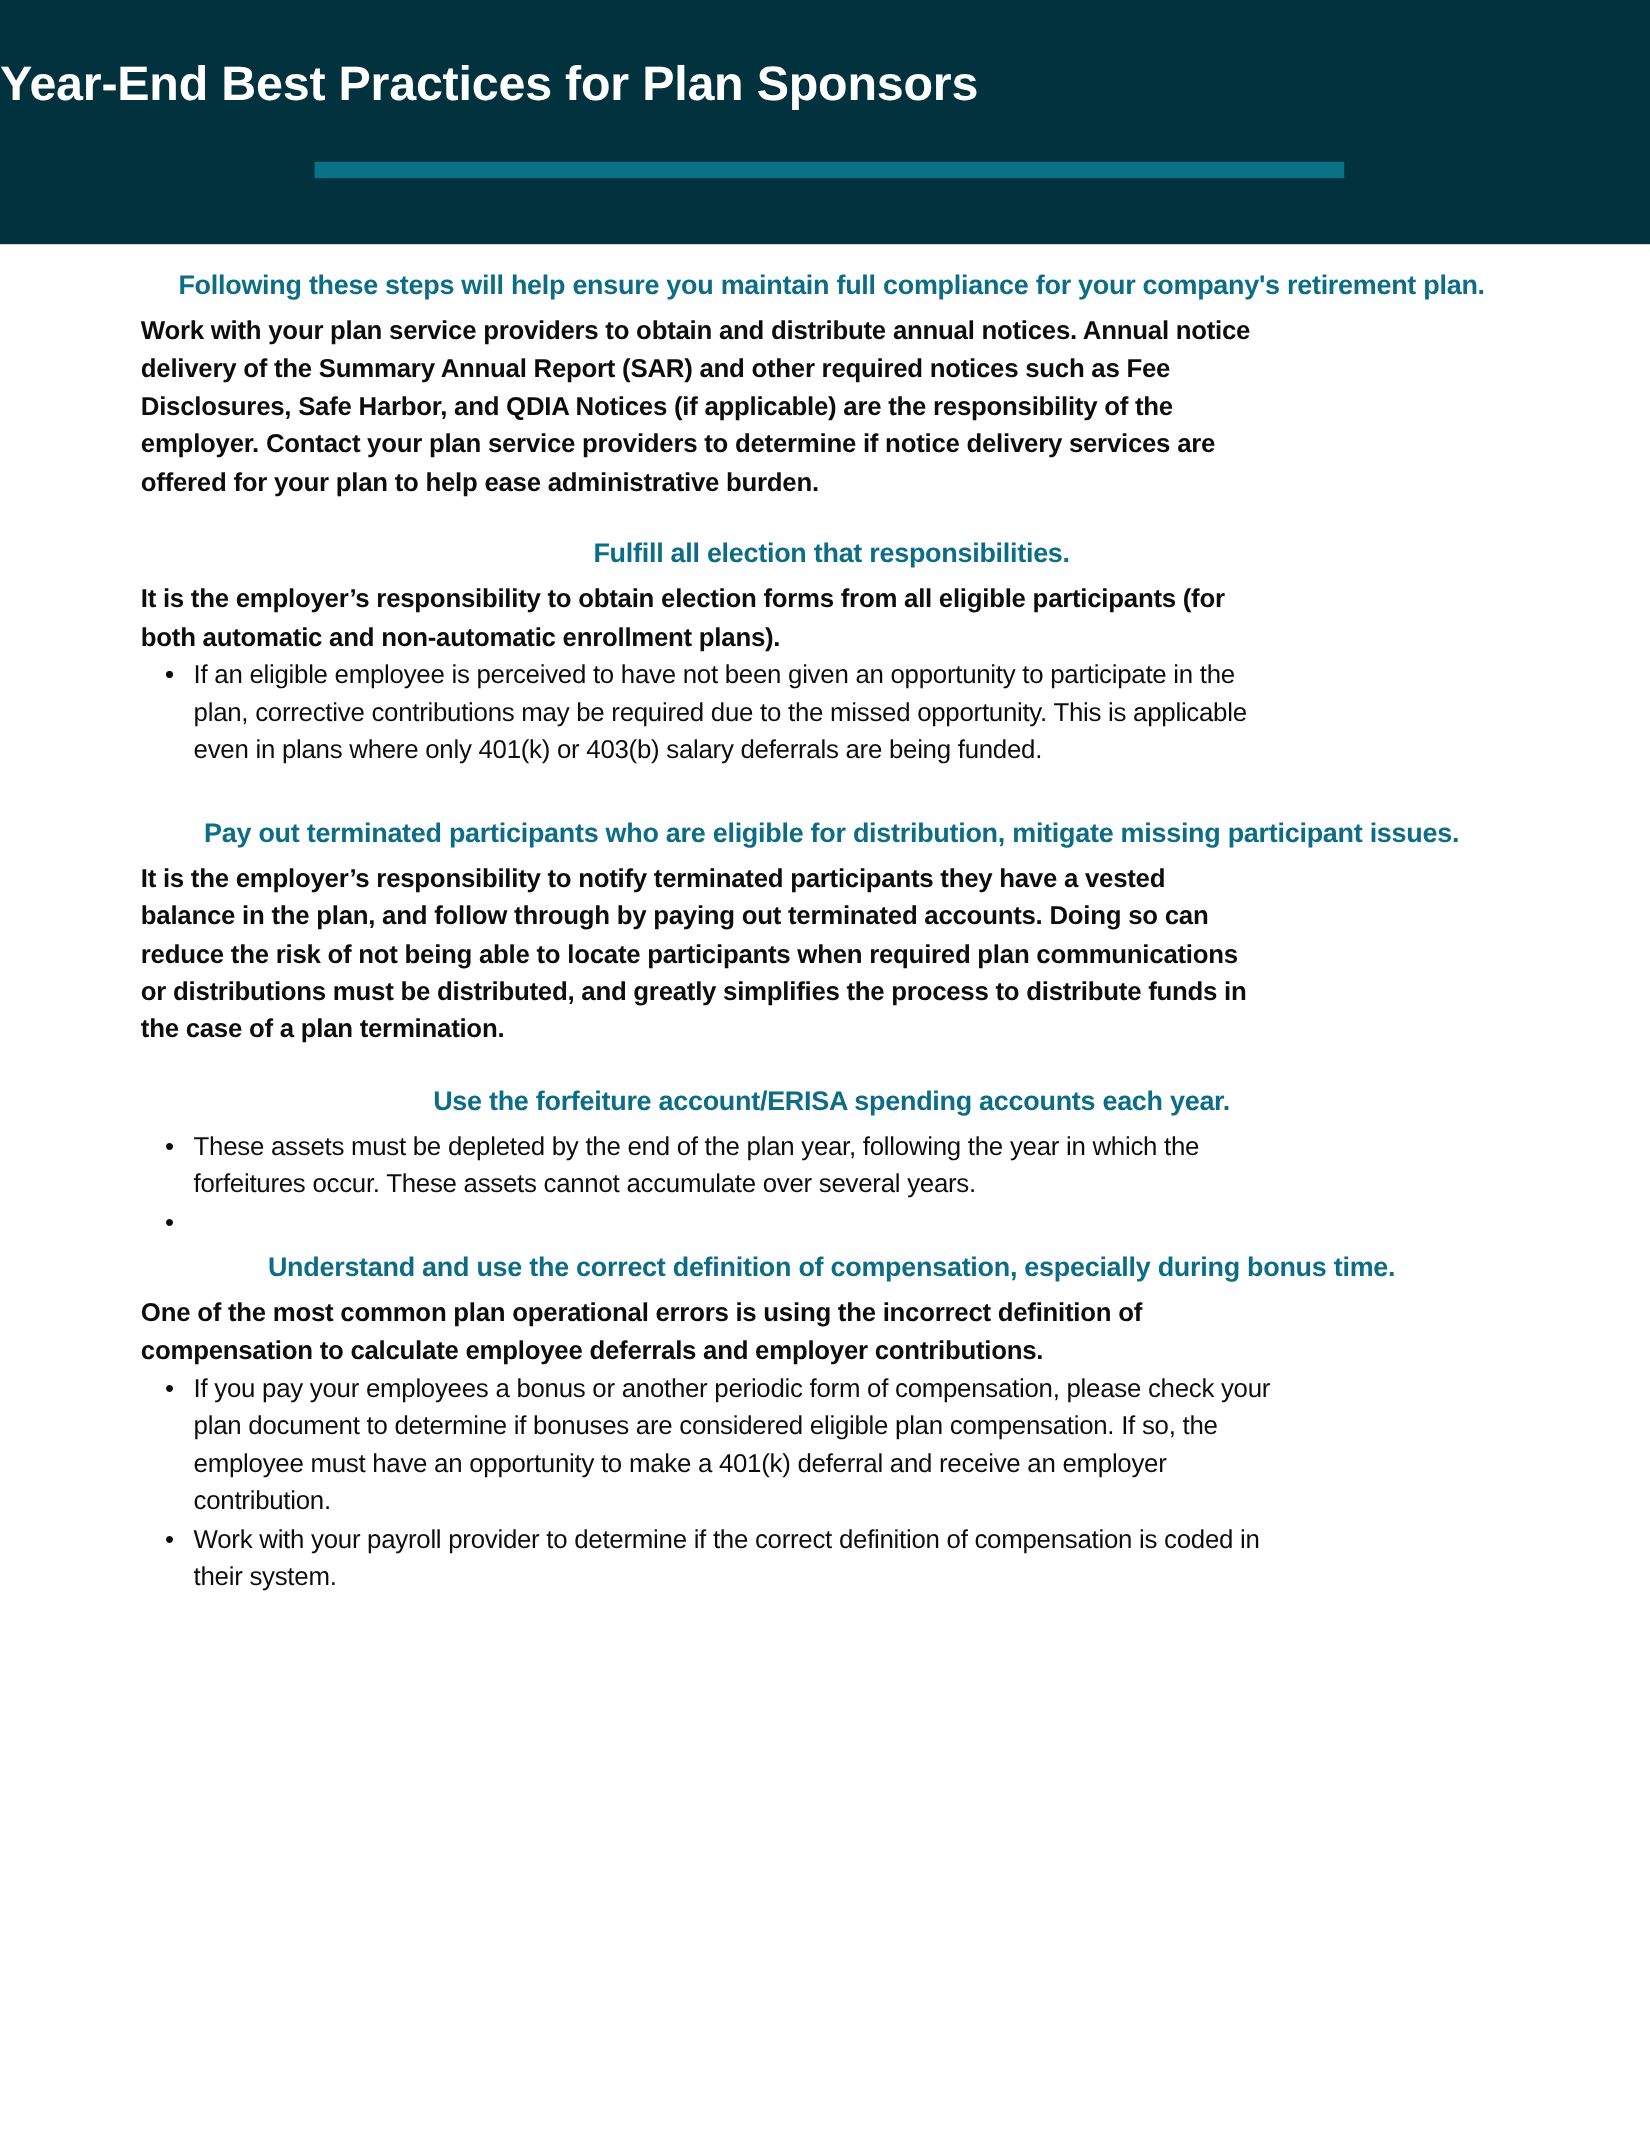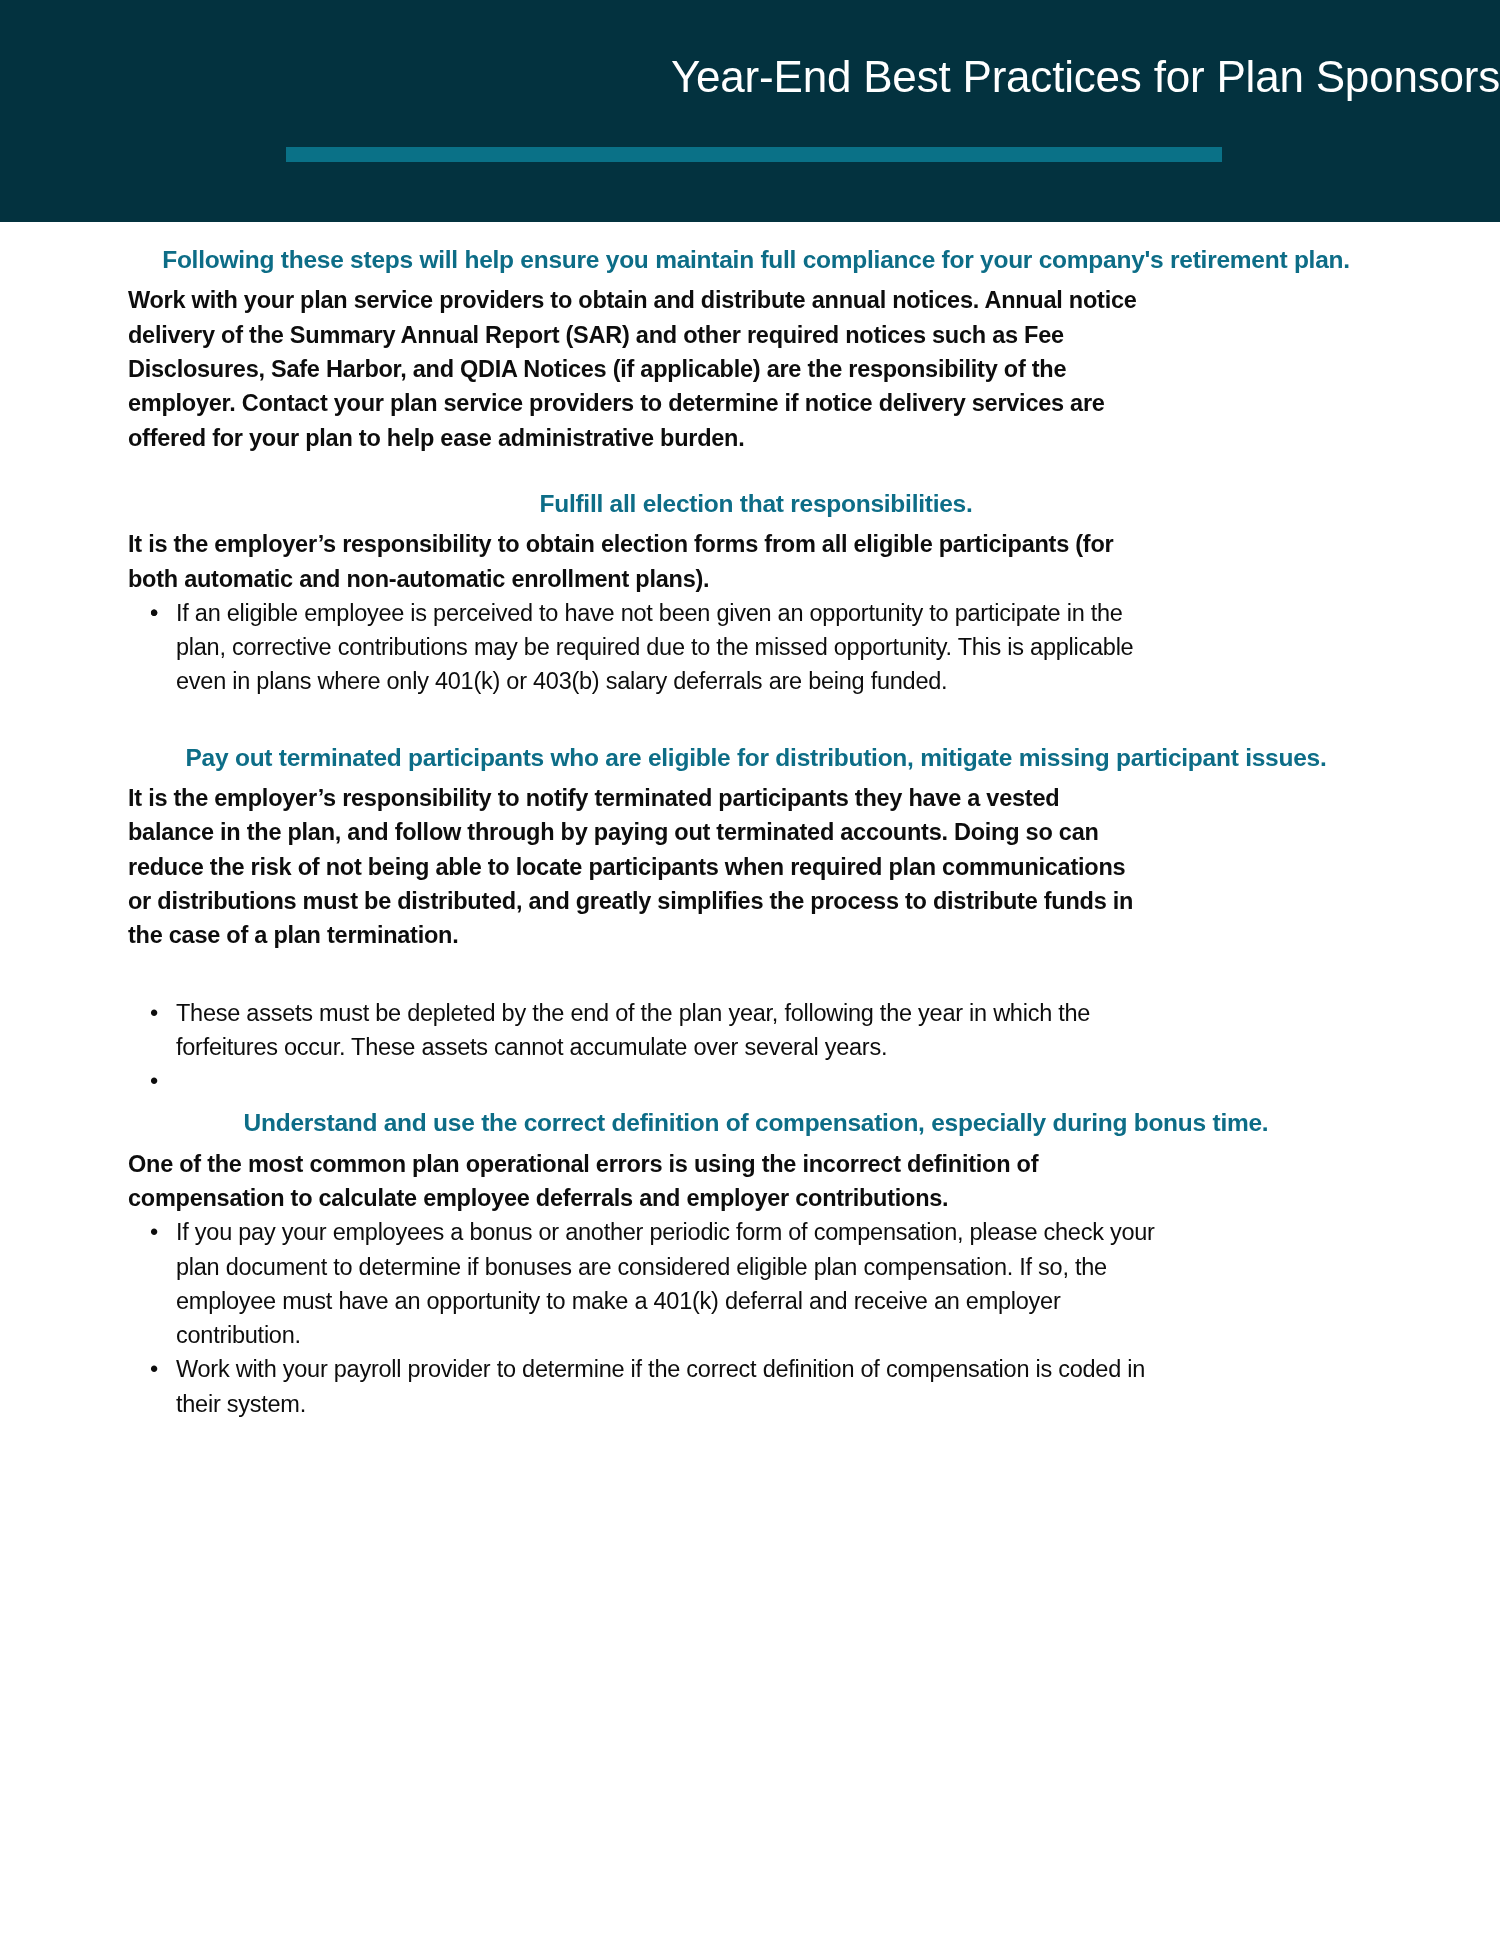--- a/index.html
+++ b/index.html
@@ -30,25 +30,25 @@
     height: 222px;
     background: #03323f;
     box-sizing: border-box;
   }
 
   .header-title {
     position: absolute;
     left: 0;
     right: 0;
     top: 52px;
-    text-align: right;
+    text-align: left;
     color: #ffffff;
     font-family: "Liberation Sans", sans-serif;
     font-size: 44px;
-    font-weight: normal;
+    font-weight: bold;
     letter-spacing: -0.2px;
     line-height: 1.15;
     white-space: nowrap;
   }
 
   .header-accent-bar {
     position: absolute;
     left: 286px;
     top: 147px;
     width: 936px;
@@ -165,20 +165,21 @@
 
     <div class="section">
       <div class="section-heading">Pay out terminated participants who are eligible for distribution, mitigate missing participant issues.</div>
       <div class="gap-after-heading"></div>
       <div class="section-para">It is the employer’s responsibility to notify terminated participants they have a vested balance in the plan, and follow through by paying out terminated accounts. Doing so can reduce the risk of not being able to locate participants when required plan communications or distributions must be distributed, and greatly simplifies the process to distribute funds in the case of a plan termination.</div>
     </div>
 
     <div class="gap-section"></div>
 
     <div class="section">
+      <div class="section-heading">Use the forfeiture account/ERISA spending accounts each year.</div>
       <div class="gap-after-heading"></div>
       <ul class="bullet-list">
         <li class="bullet-item">
           <span class="bullet-dot">•</span>
           <span>These assets must be depleted by the end of the plan year, following the year in which the forfeitures occur. These assets cannot accumulate over several years.</span>
         </li>
         <li class="bullet-item">
           <span class="bullet-dot">•</span>
         </li>
       </ul>

